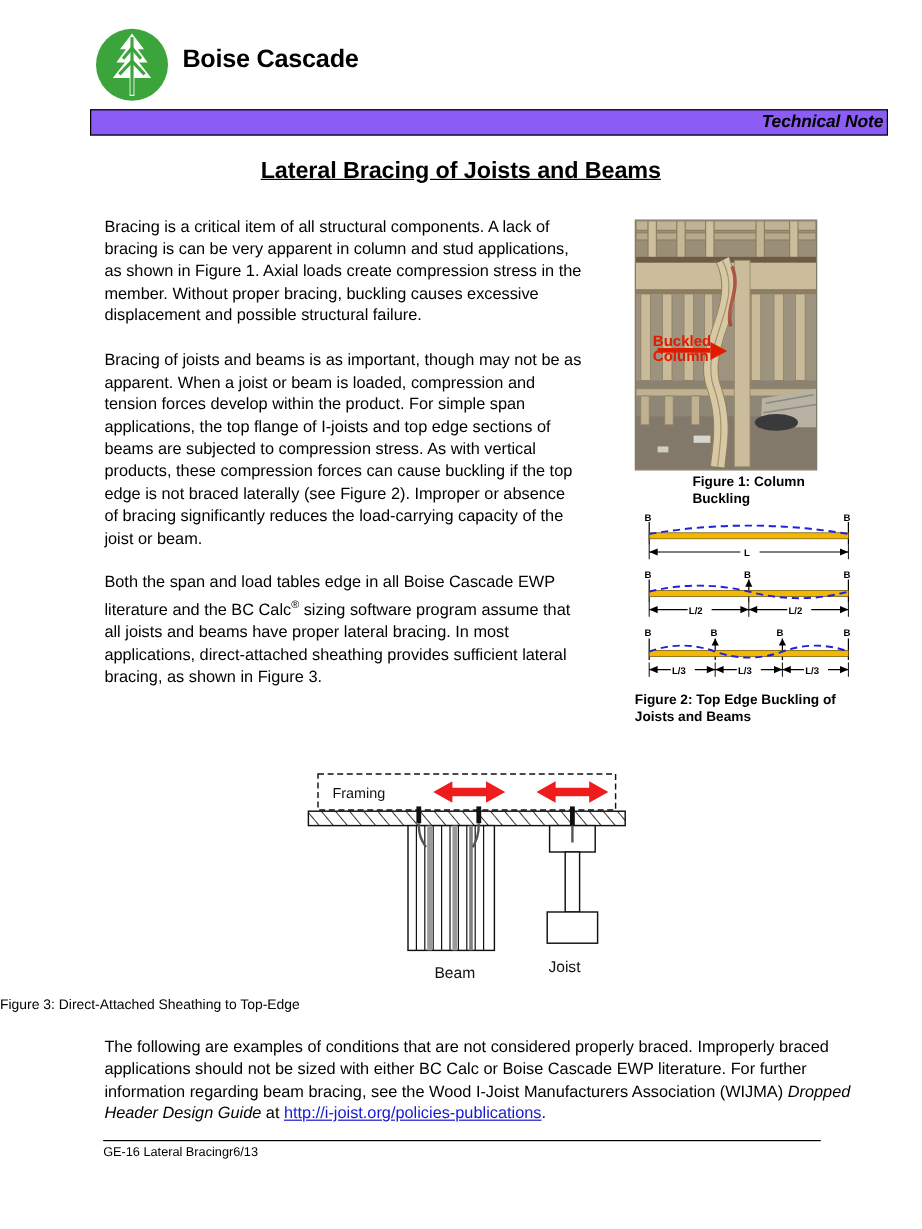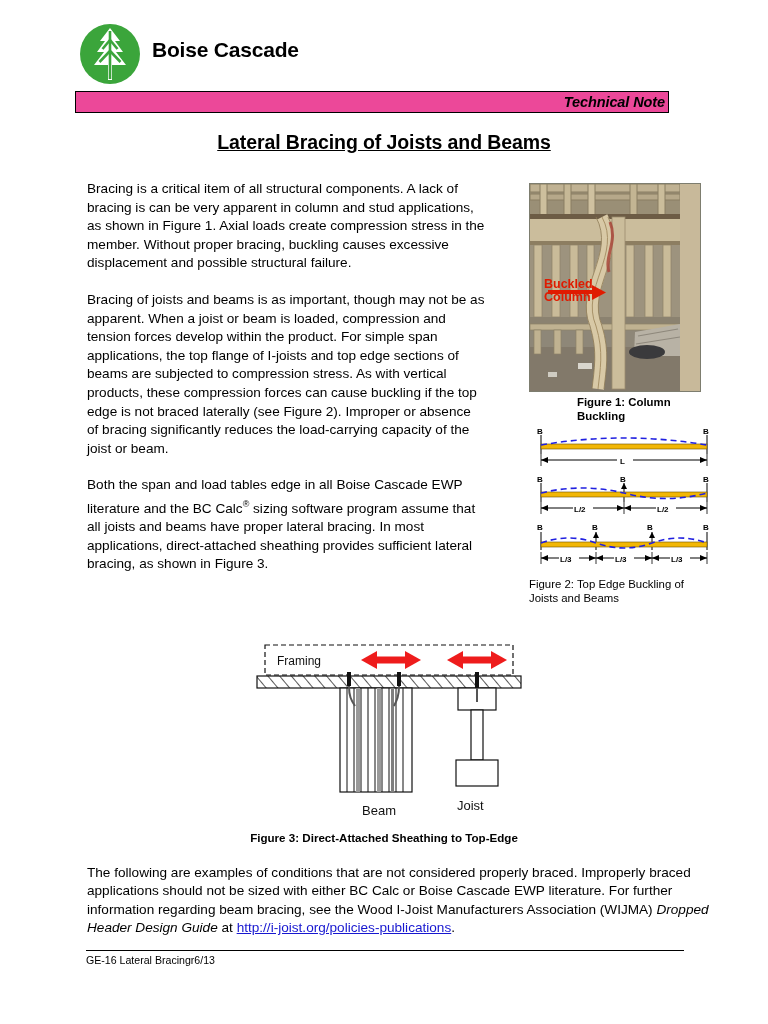--- a/index.html
+++ b/index.html
@@ -43,23 +43,23 @@
     line-height: 1.05;
     margin-top: 1px;
     letter-spacing: -0.1px;
   }
 
   
   .tech-bar {
     position: absolute;
     left: 75px;
     top: 91px;
-    width: 594px;
+    width: 665px;
     height: 22px;
-    background: #ec4899;
+    background: #8b5cf6;
     border: 1px solid #000;
     display: flex;
     align-items: center;
     justify-content: flex-end;
   }
   .tech-bar span {
     font-size: 14.5px;
     font-weight: bold;
     font-style: italic;
     padding-right: 3px;
@@ -92,21 +92,21 @@
   sup.reg { font-size: 9px; vertical-align: super; }
 
   
   .fig1-wrap {
     position: absolute;
     left: 529px;
     top: 183px;
     width: 152px;
   }
   .fig1-photo {
-    width: 172px;
+    width: 152px;
     height: 209px;
     border: 1px solid #7d7d6f;
     position: relative;
     overflow: hidden;
     background: #c8b99a;
   }
   .fig-caption {
     font-size: 11.4px;
     font-weight: bold;
     line-height: 13.5px;
@@ -122,38 +122,38 @@
     width: 190px;
   }
   .beamdiag { position: relative; width: 190px; }
   .beamdiag svg { display: block; }
   .fig2-caption {
     position: absolute;
     left: 529px;
     top: 578px;
     width: 200px;
     font-size: 11.4px;
-    font-weight: normal;
+    font-weight: bold;
     line-height: 13.5px;
   }
 
   
   .fig3-wrap {
     position: absolute;
     left: 237px;
     top: 640px;
     width: 300px;
   }
   .fig3-caption {
     position: absolute;
     left: 0; right: 0;
     top: 831px;
-    text-align: center;
+    text-align: left;
     font-size: 11.6px;
-    font-weight: bold;
+    font-weight: normal;
   }
 
   
   .closing {
     position: absolute;
     left: 87px;
     top: 864px;
     width: 625px;
     font-size: 13.6px;
     line-height: 18.4px;

